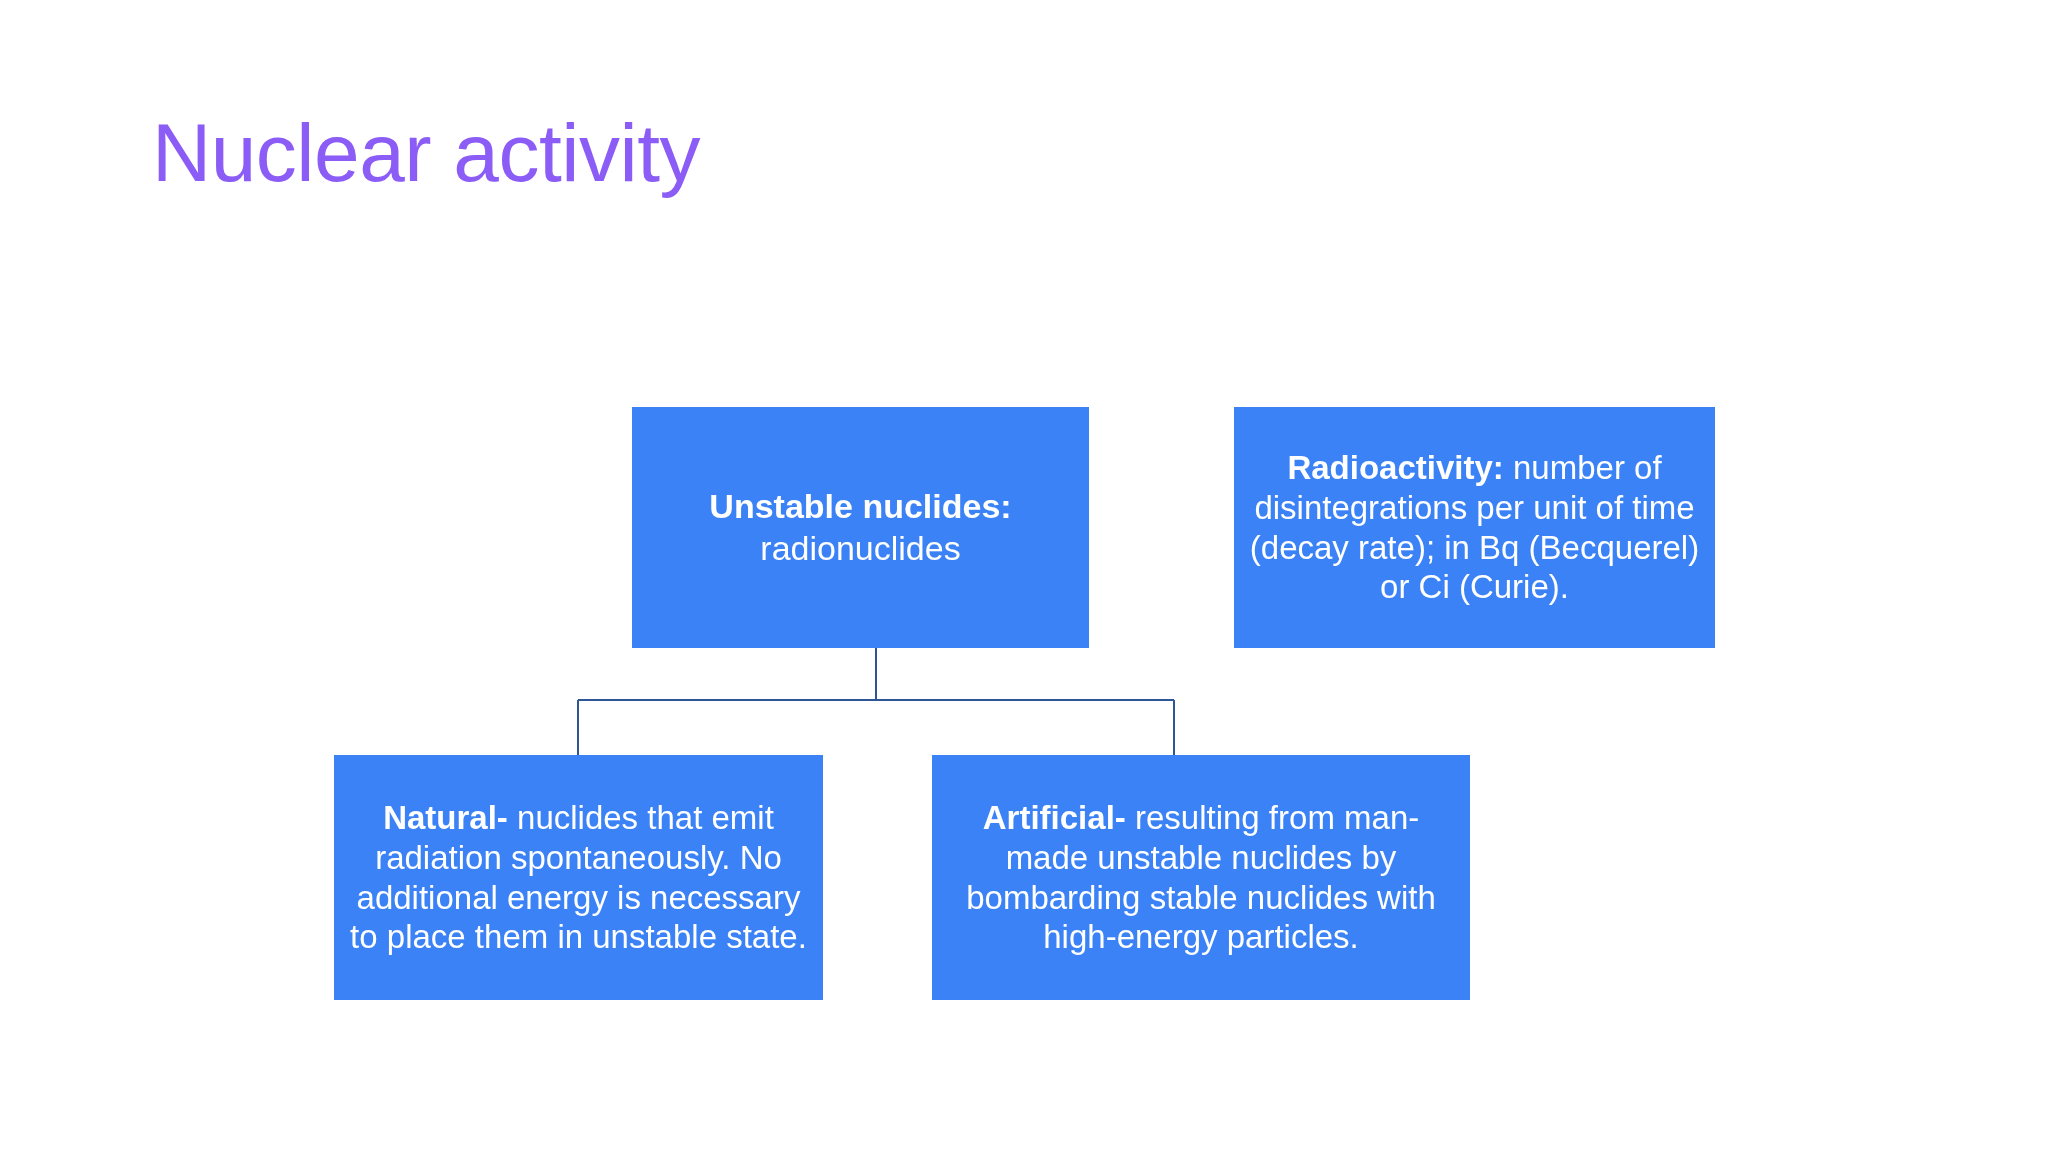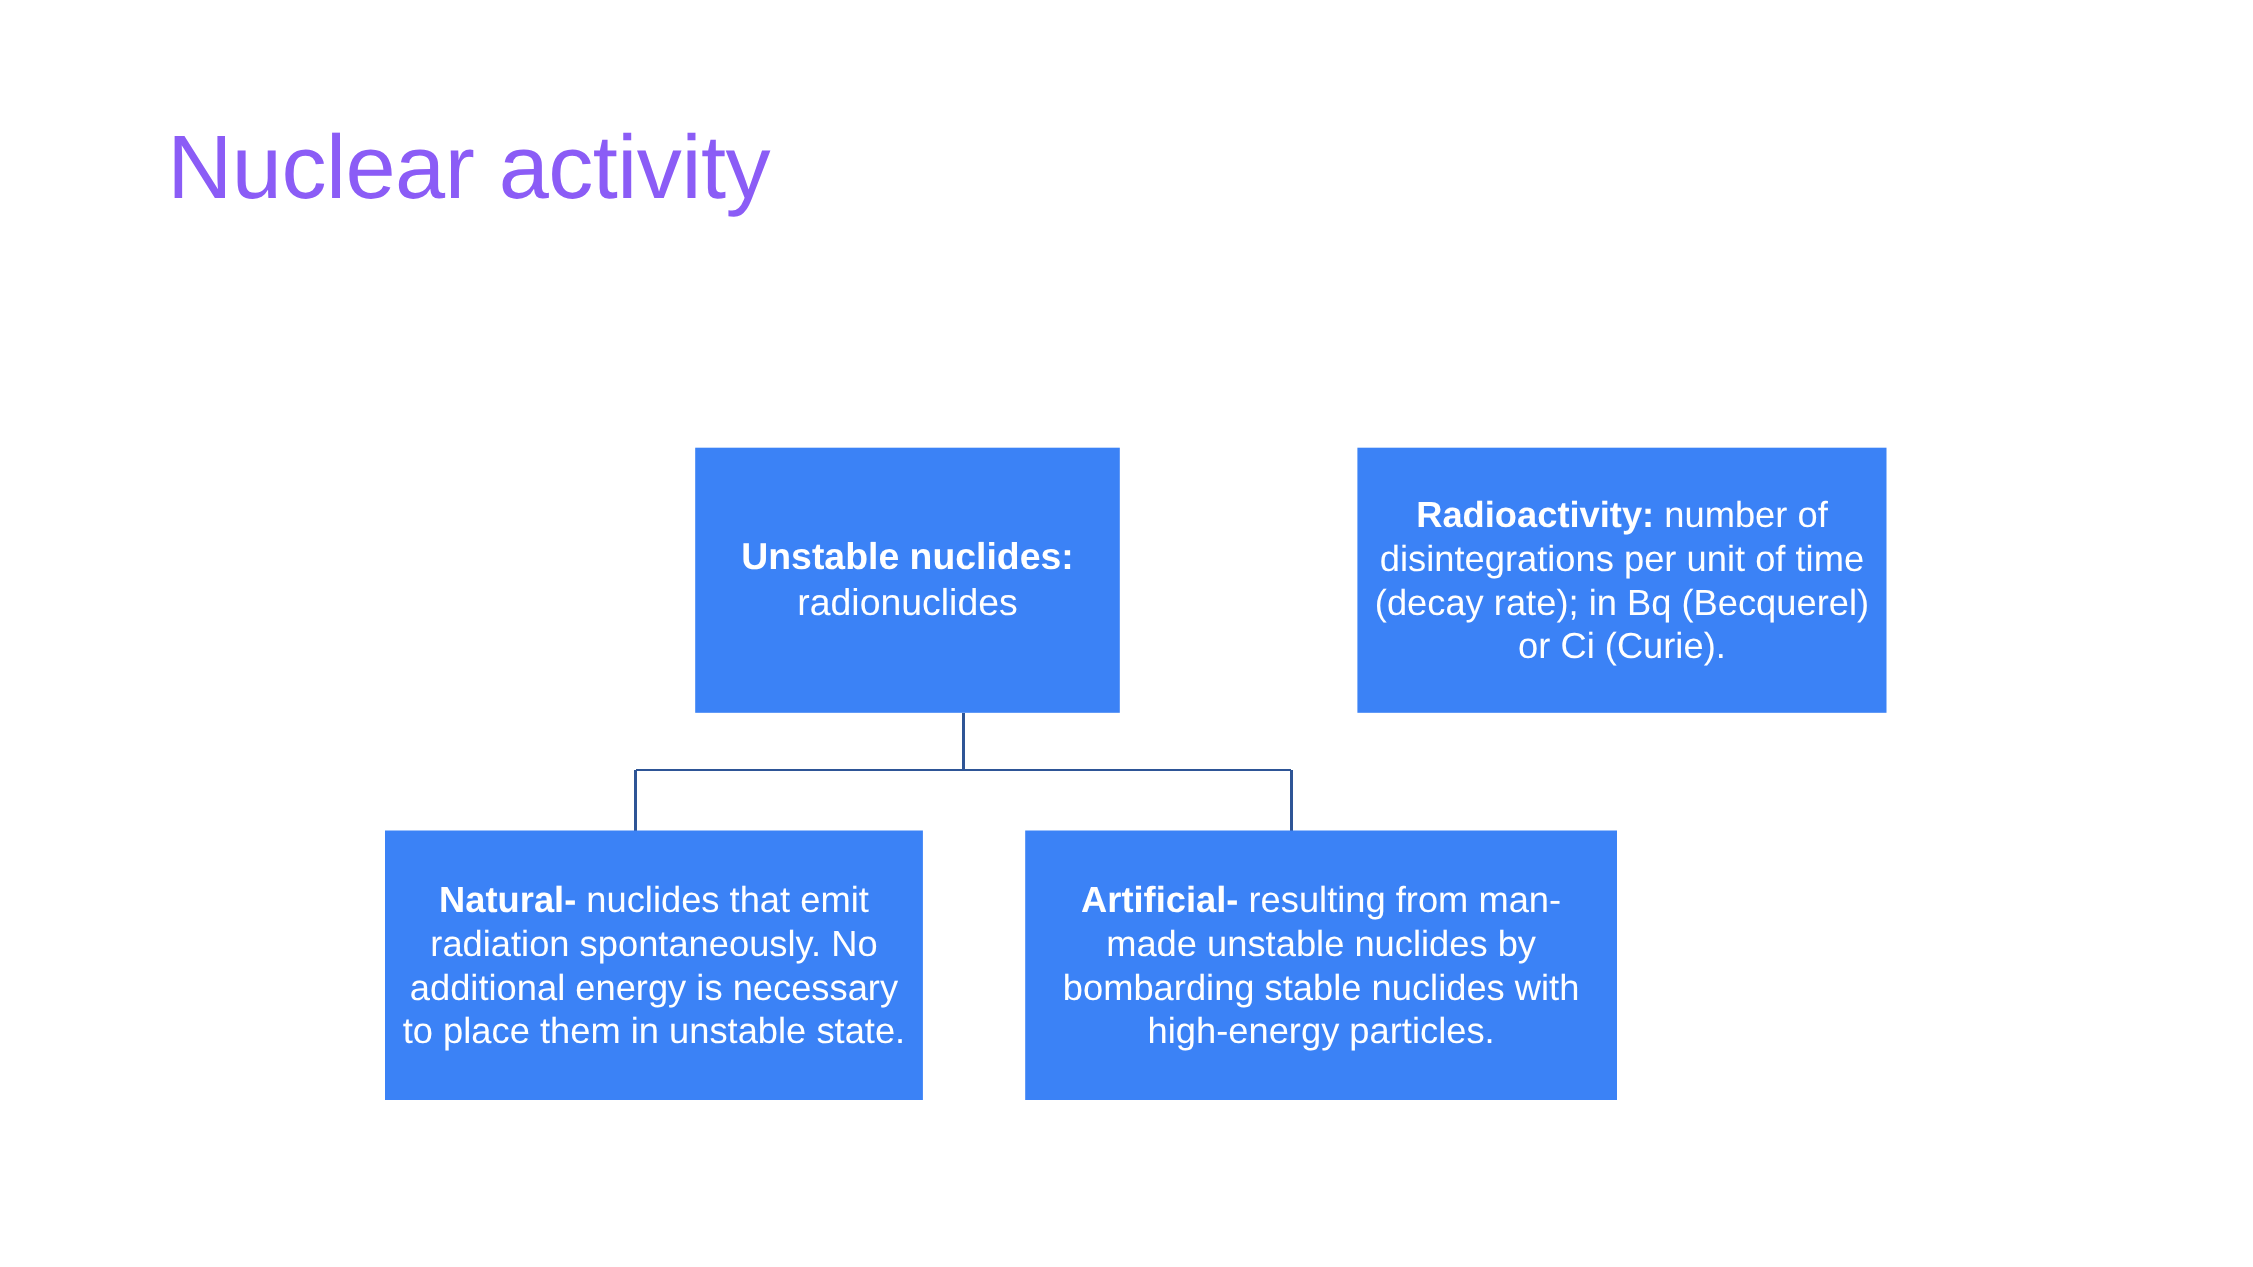--- a/index.html
+++ b/index.html
@@ -49,21 +49,21 @@
     display: block;
     width: 100%;
   }
   .node b {
     font-weight: 700;
   }
 
   #node-unstable {
     left: 632px;
     top: 407px;
-    width: 386px;
+    width: 457px;
     height: 241px;
     font-size: 34px;
   }
   #node-unstable .line1 { font-weight: 700; display: block; }
   #node-unstable .line2 { font-weight: 400; display: block; }
 
   #node-radioactivity {
     left: 1234px;
     top: 407px;
     width: 481px;
@@ -72,21 +72,20 @@
     padding: 4px 14px;
   }
 
   #node-natural {
     left: 334px;
     top: 755px;
     width: 489px;
     height: 245px;
     font-size: 33px;
     padding: 4px 6px;
-    margin-left: 16px;
   }
 
   #node-artificial {
     left: 932px;
     top: 755px;
     width: 538px;
     height: 245px;
     font-size: 33px;
     padding: 4px 26px;
   }

